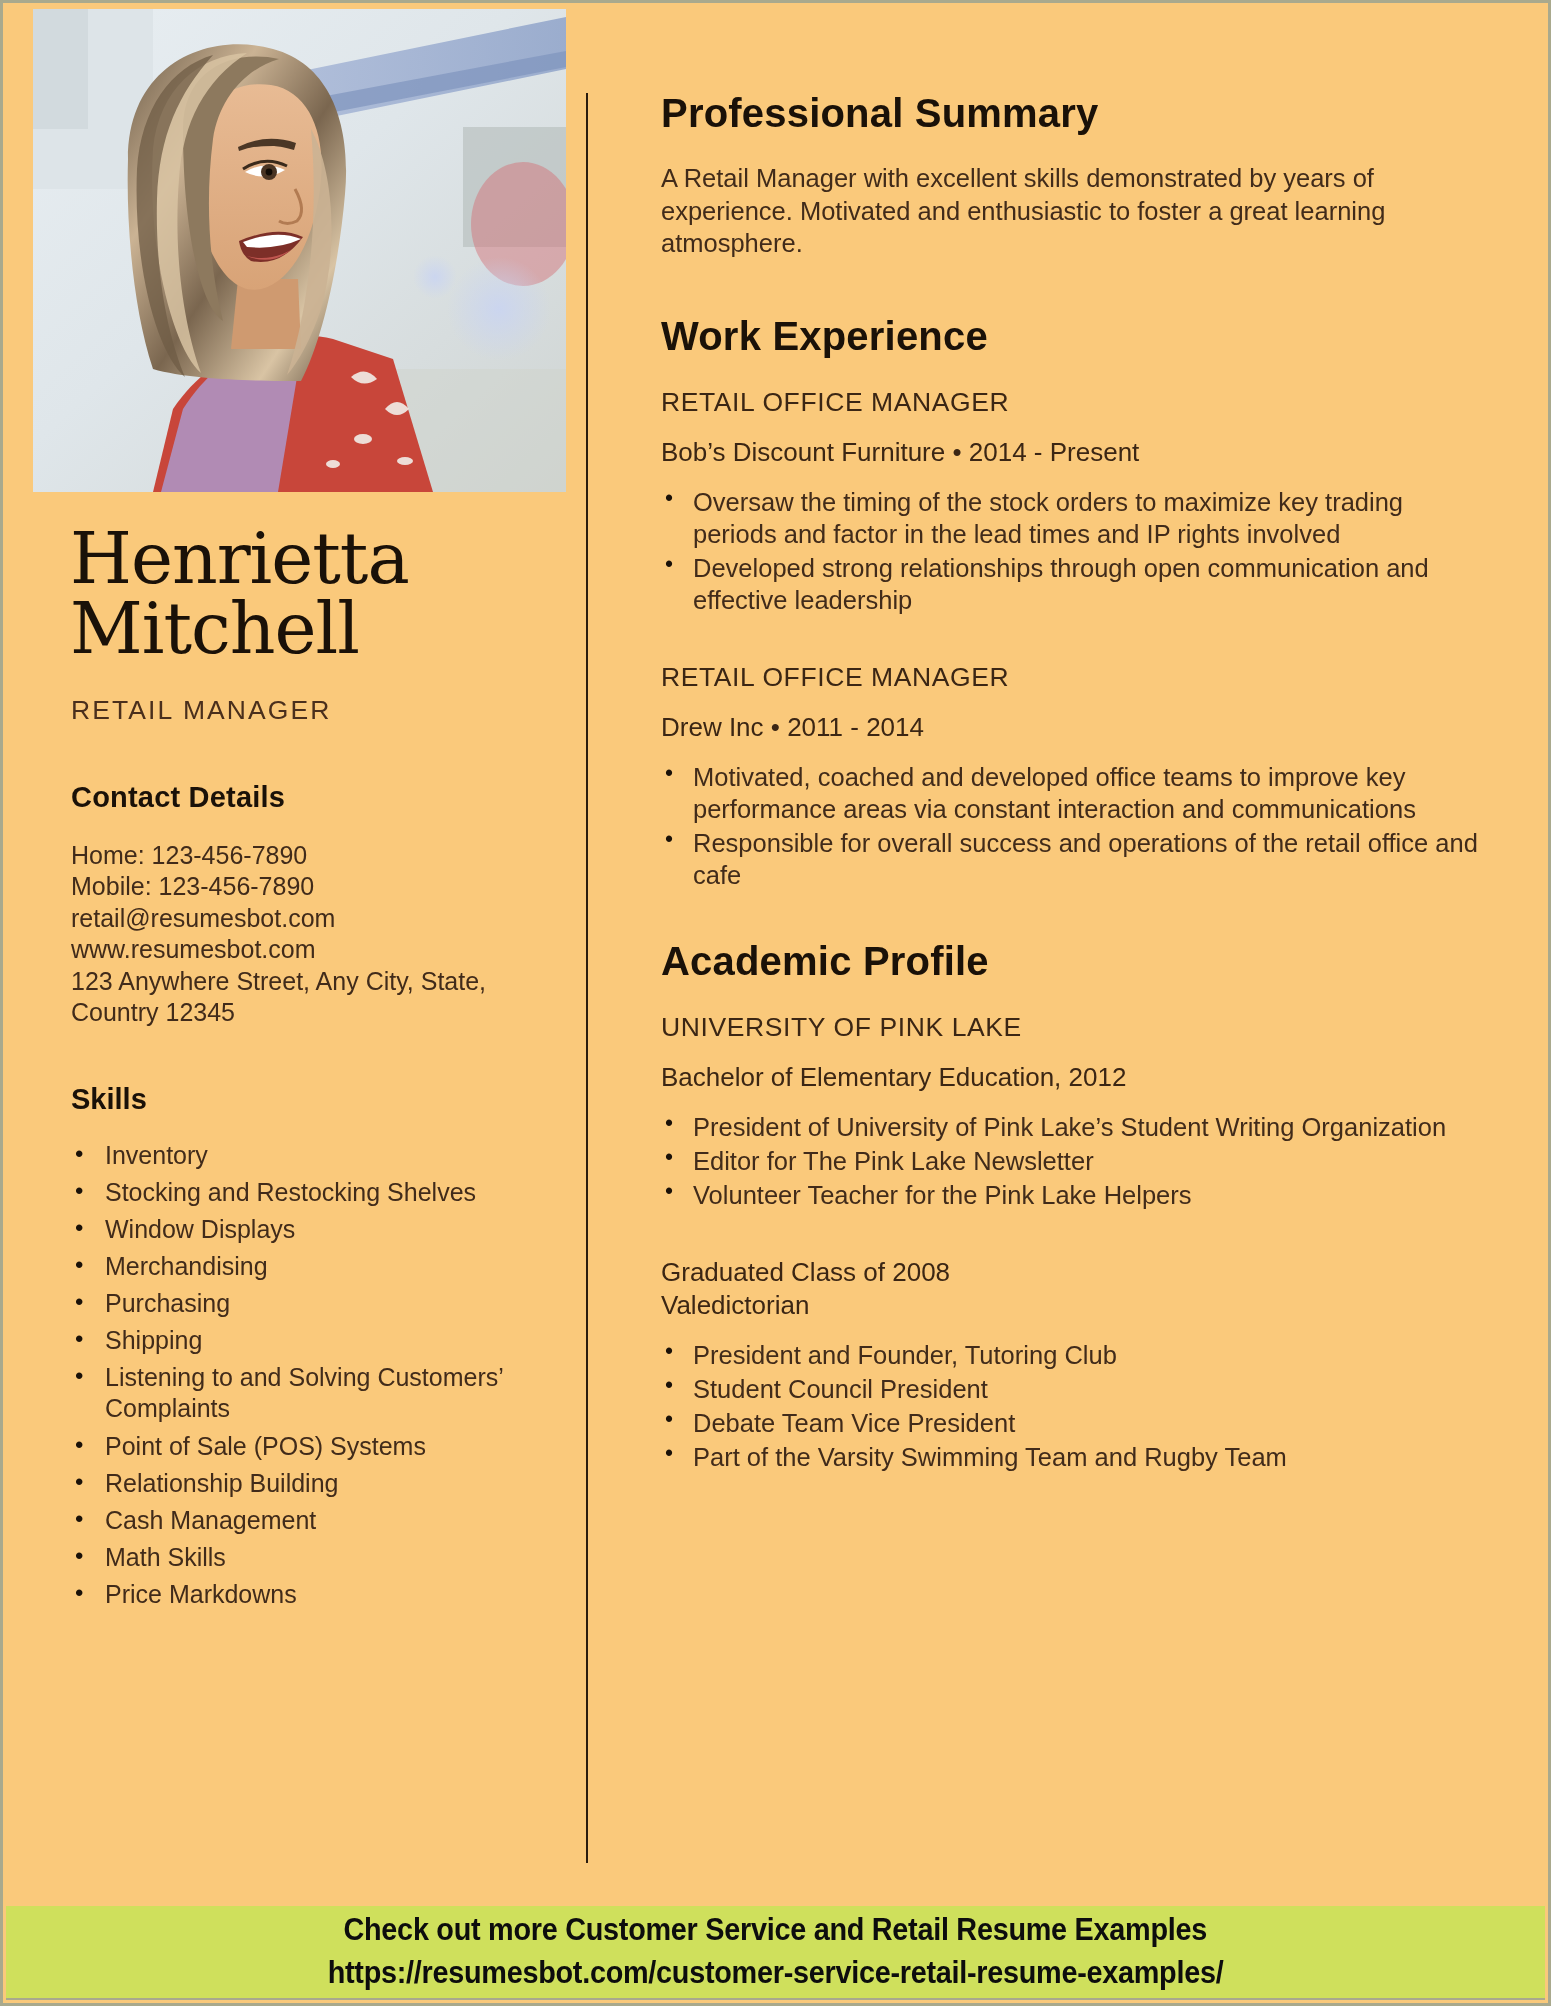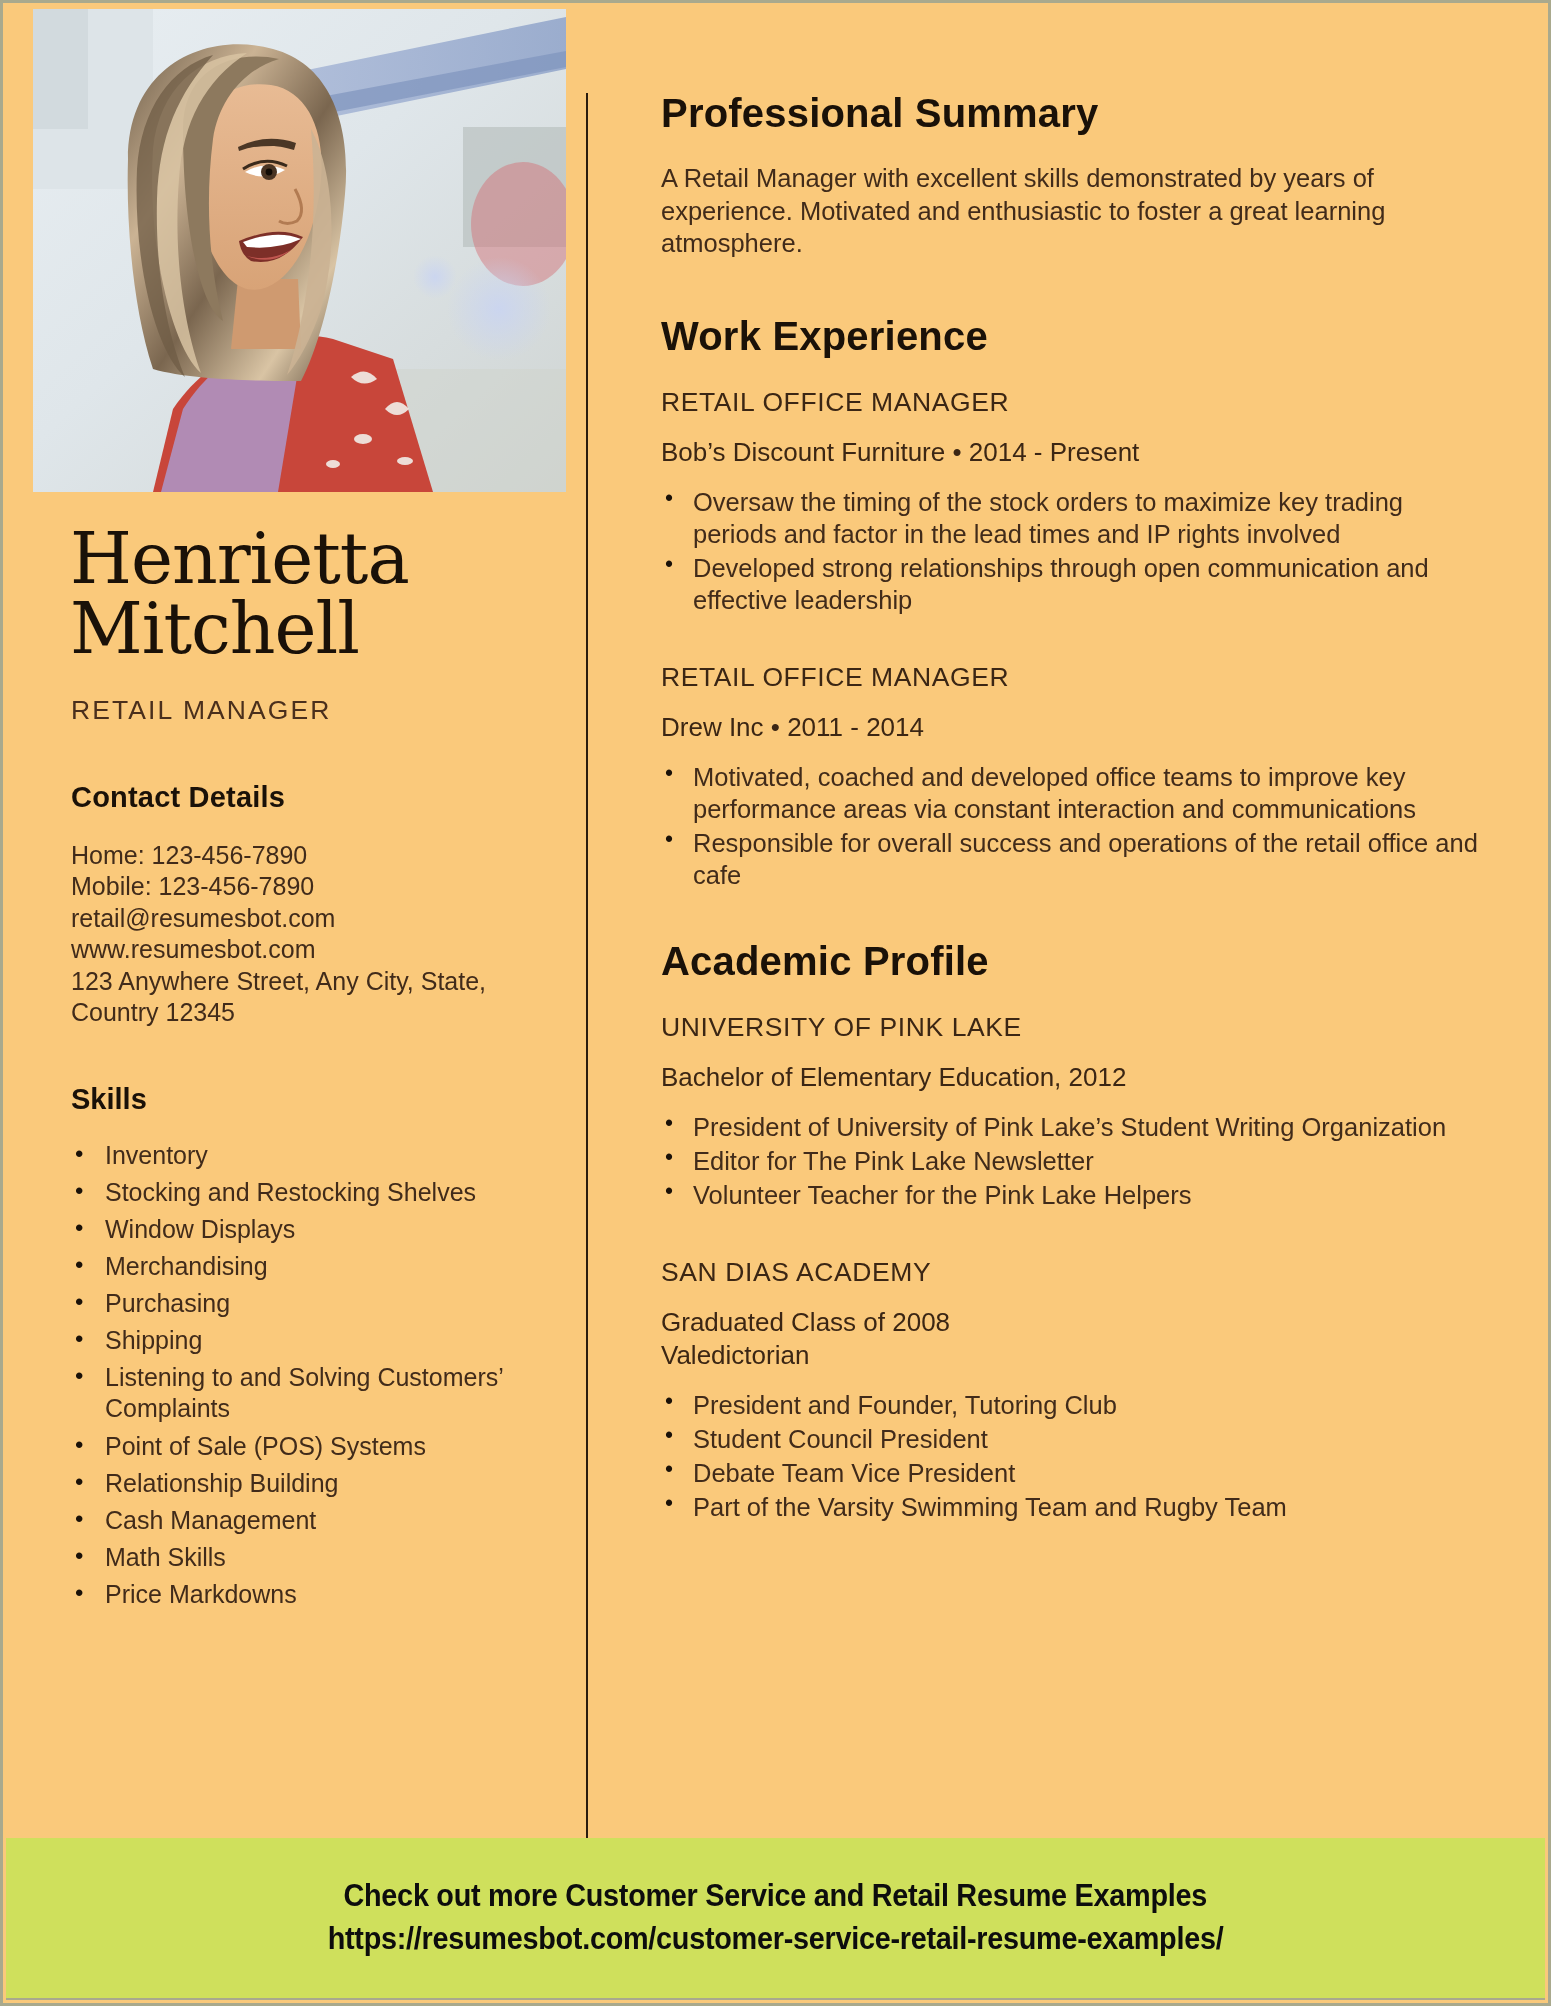--- a/index.html
+++ b/index.html
@@ -189,21 +189,21 @@
     font-size: 23px;
     color: #1a1108;
   }
 
   
   .footer {
     position: absolute;
     left: 3px;
     right: 3px;
     bottom: 3px;
-    height: 162px;
+    height: 94px;
     background: #cfe05c;
     display: flex;
     flex-direction: column;
     align-items: center;
     justify-content: center;
     box-sizing: border-box;
     border-bottom: 2px solid #a9a98d;
   }
   .footer-line {
     font-family: "Liberation Sans Narrow", "Liberation Sans", sans-serif;
@@ -369,21 +369,20 @@
         <div class="entry-title">UNIVERSITY OF PINK LAKE</div>
         <div class="entry-meta">Bachelor of Elementary Education, 2012</div>
         <ul class="entry-bullets">
           <li>President of University of Pink Lake’s Student Writing Organization</li>
           <li>Editor for The Pink Lake Newsletter</li>
           <li>Volunteer Teacher for the Pink Lake Helpers</li>
         </ul>
       </div>
 
       <div class="entry spaced">
-        <div class="entry-title">SAN DIAS ACADEMY</div>
         <div class="entry-meta">Graduated Class of 2008</div>
         <div class="entry-meta-2">Valedictorian</div>
         <ul class="entry-bullets">
           <li>President and Founder, Tutoring Club</li>
           <li>Student Council President</li>
           <li>Debate Team Vice President</li>
           <li>Part of the Varsity Swimming Team and Rugby Team</li>
         </ul>
       </div>
 

